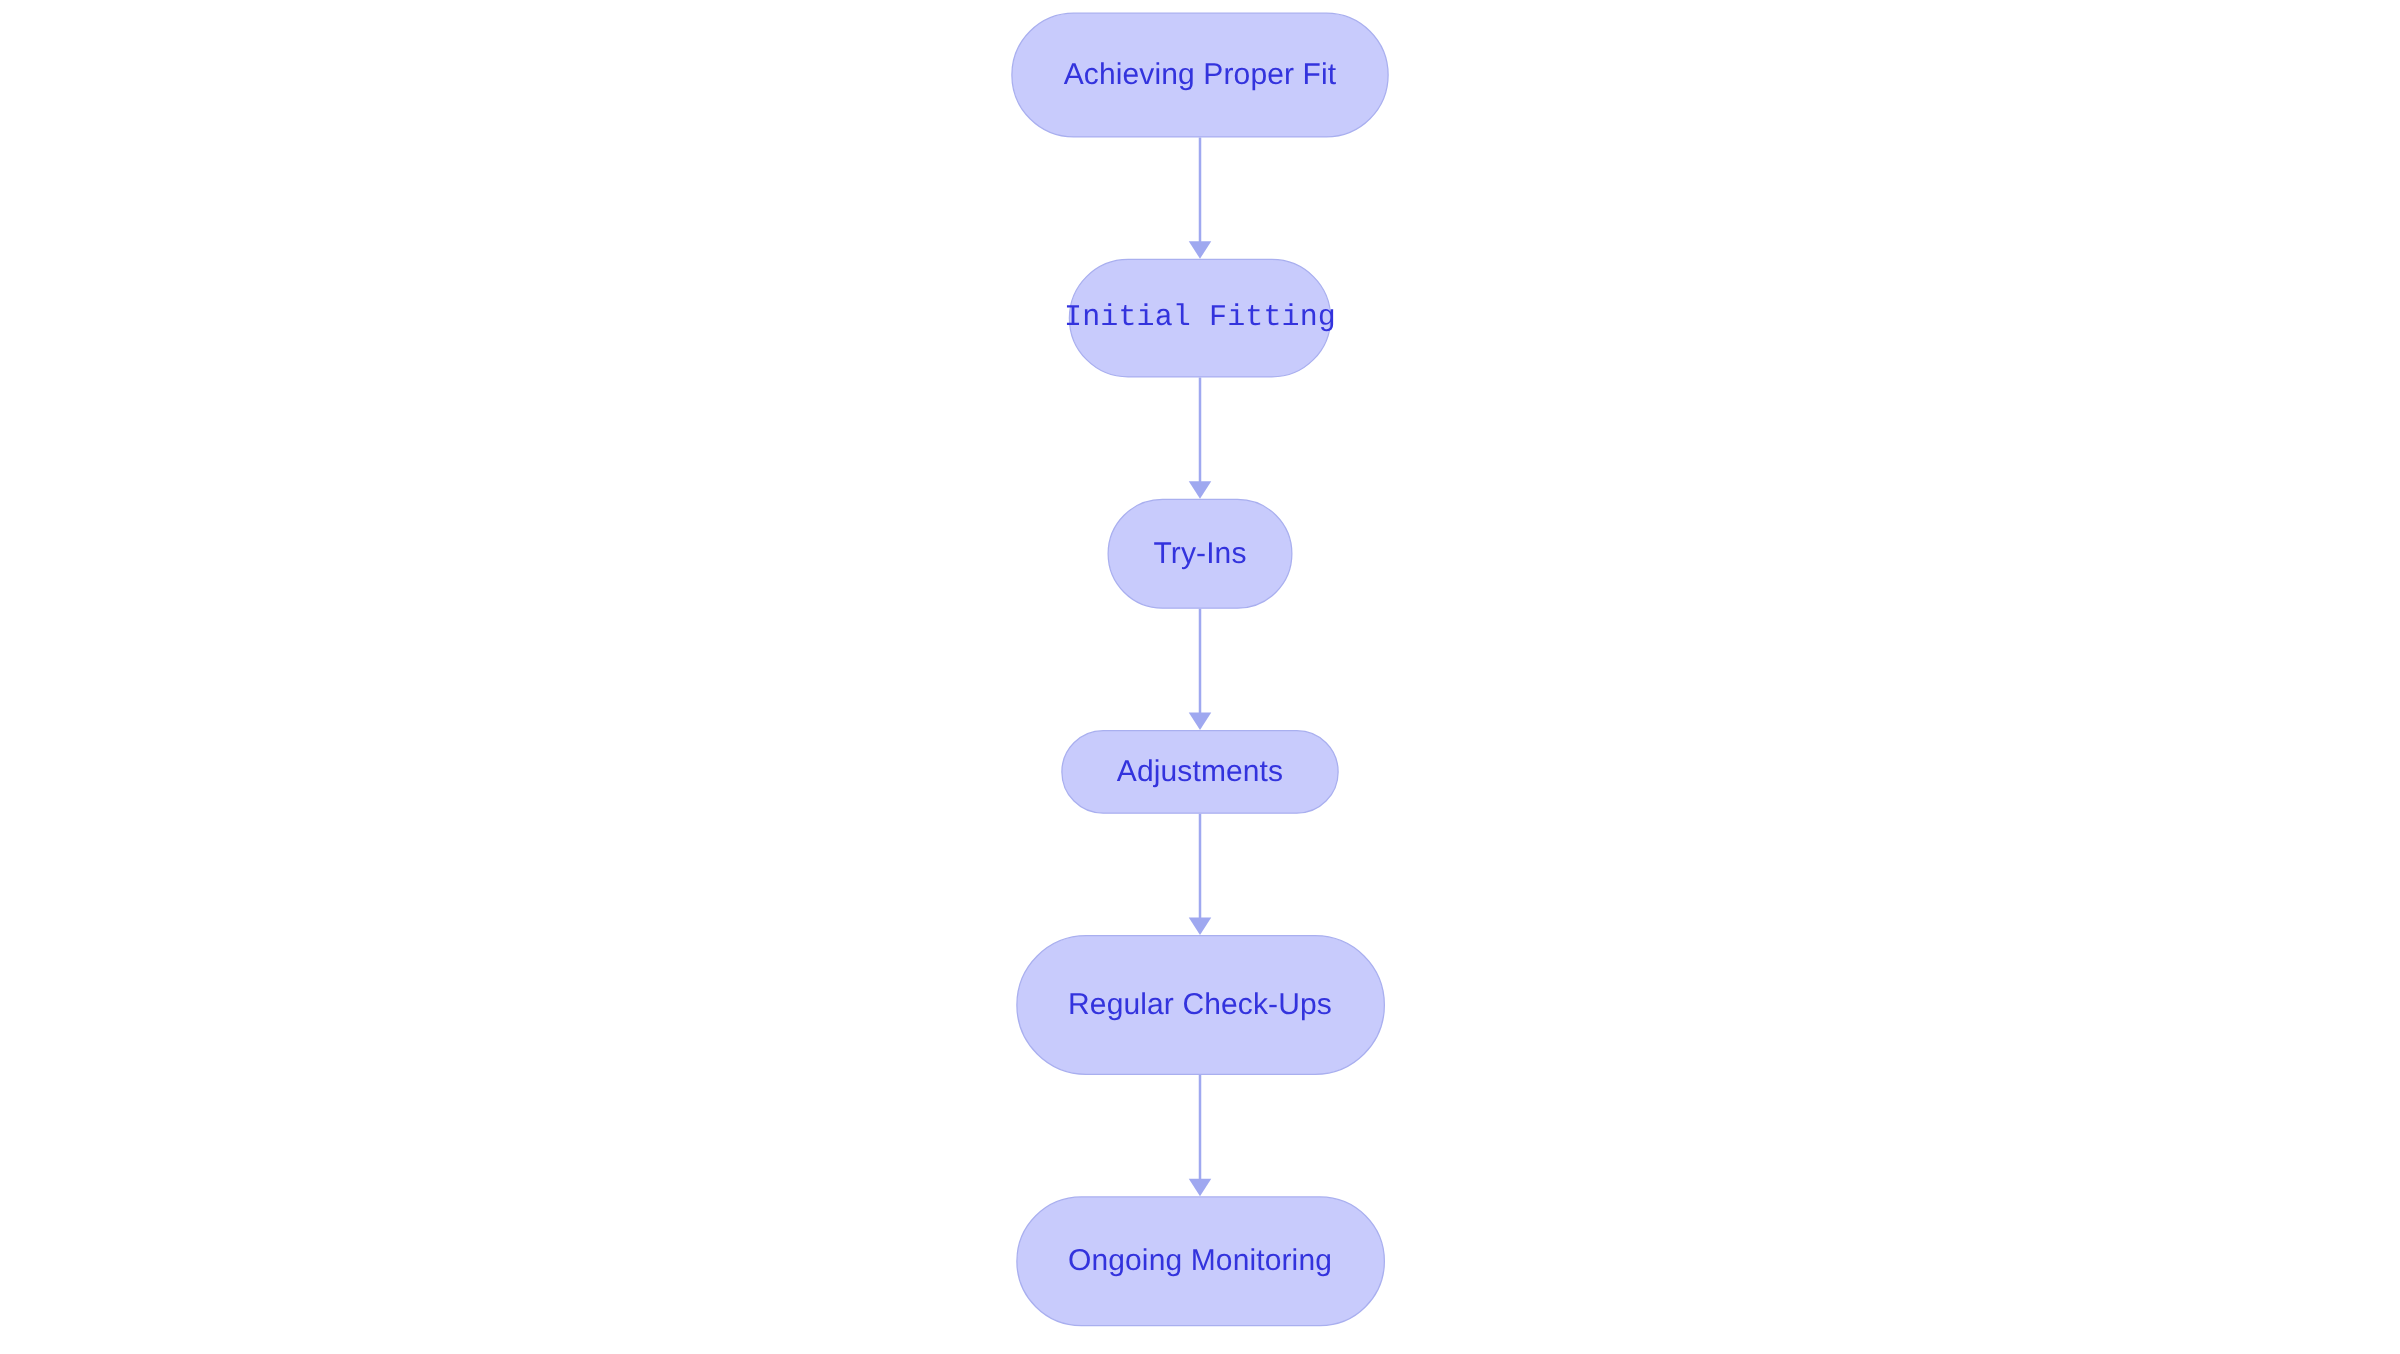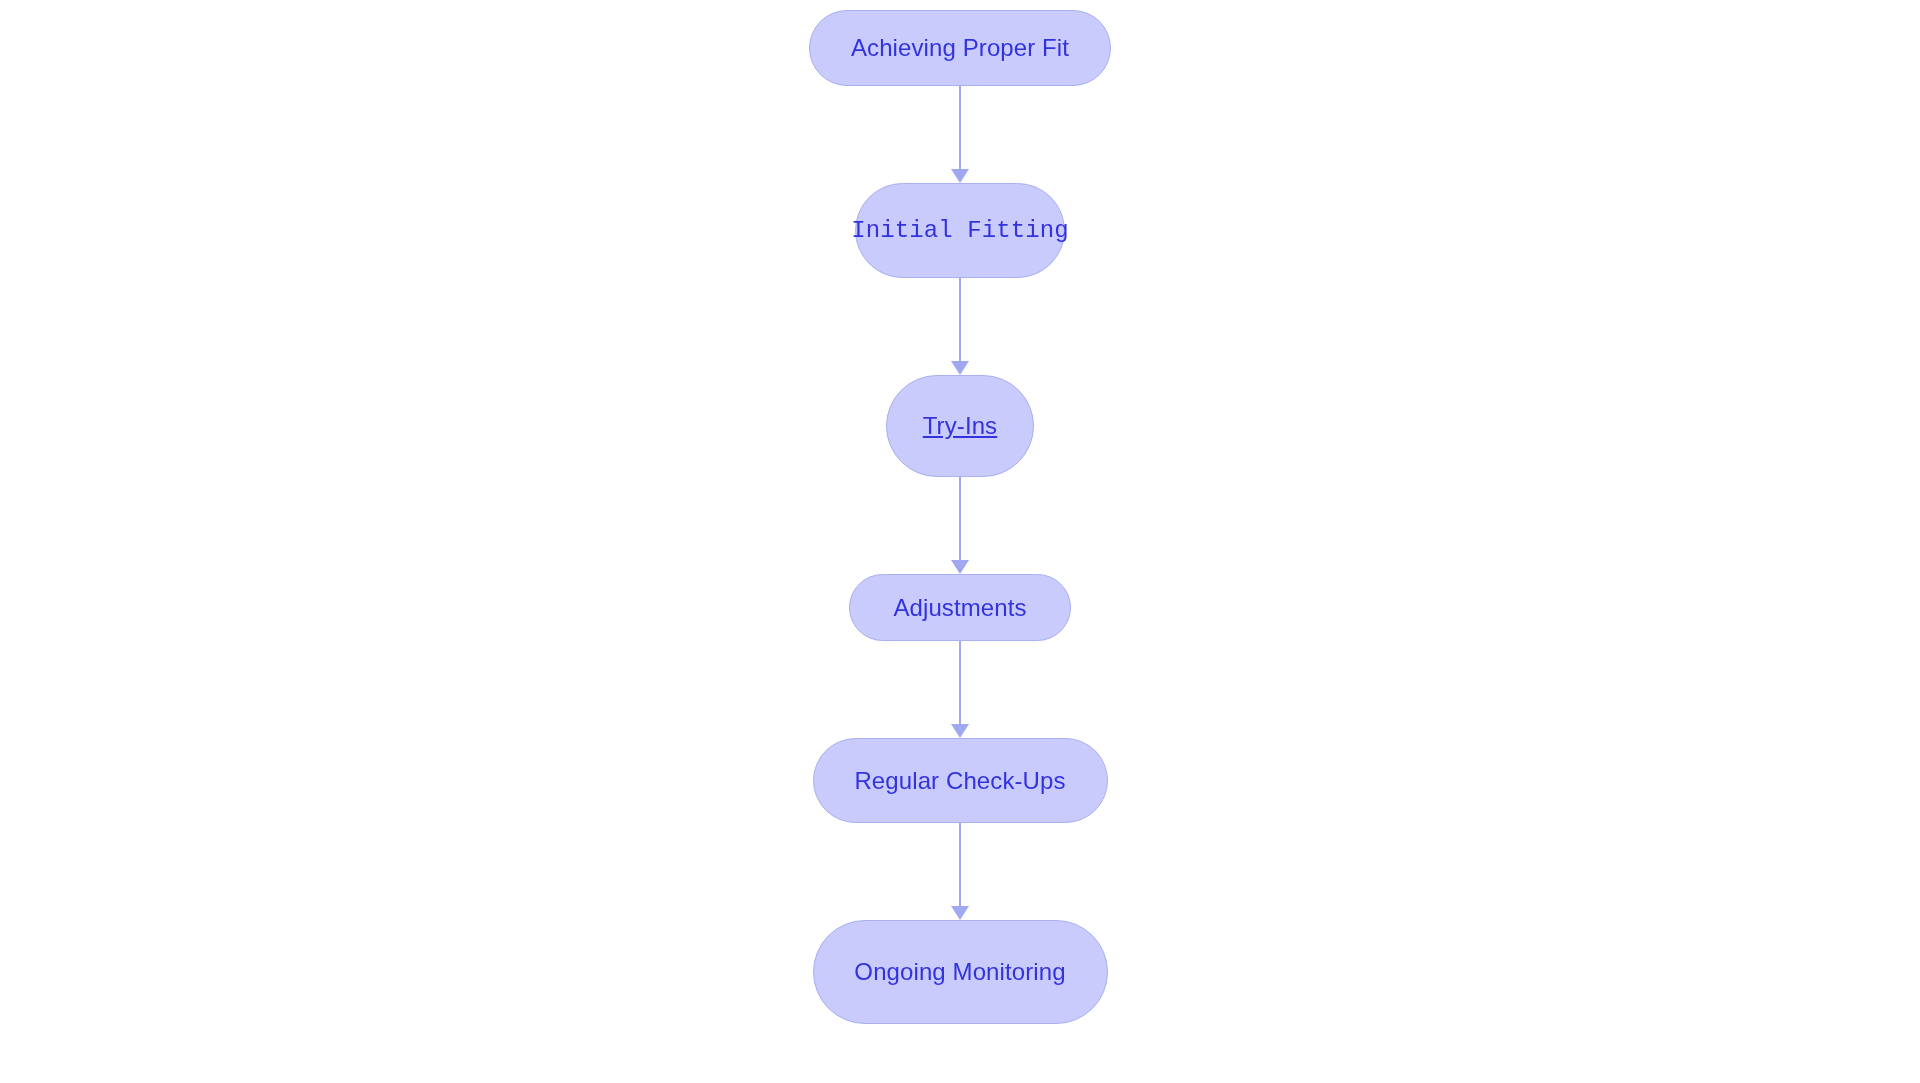--- a/index.html
+++ b/index.html
@@ -61,57 +61,57 @@
     border-top: 14px solid #9fa8f0;
     flex: 0 0 auto;
     margin-top: -1px;
   }
 </style>
 </head>
 <body>
 
 <div id="flowchart">
 
-  <div class="flow-node" style="width:302px;height:76px;margin-top:10px;">
+  <div class="flow-node" style="width:302px;height:100px;margin-top:10px;">
     <span>Achieving Proper Fit</span>
   </div>
 
   <div class="flow-connector" style="height:97px;">
     <div class="conn-line"></div>
     <div class="conn-head"></div>
   </div>
 
   <div class="flow-node" style="width:210px;height:95px;font-family:Liberation Mono, monospace;">
     <span>Initial Fitting</span>
   </div>
 
   <div class="flow-connector" style="height:97px;">
     <div class="conn-line"></div>
     <div class="conn-head"></div>
   </div>
 
-  <div class="flow-node" style="width:148px;height:102px;text-decoration:underline;">
+  <div class="flow-node" style="width:148px;height:88px;">
     <span>Try-Ins</span>
   </div>
 
   <div class="flow-connector" style="height:97px;">
     <div class="conn-line"></div>
     <div class="conn-head"></div>
   </div>
 
   <div class="flow-node" style="width:222px;height:67px;">
     <span>Adjustments</span>
   </div>
 
   <div class="flow-connector" style="height:97px;">
     <div class="conn-line"></div>
     <div class="conn-head"></div>
   </div>
 
-  <div class="flow-node" style="width:295px;height:85px;">
+  <div class="flow-node" style="width:295px;height:112px;">
     <span>Regular Check-Ups</span>
   </div>
 
   <div class="flow-connector" style="height:97px;">
     <div class="conn-line"></div>
     <div class="conn-head"></div>
   </div>
 
   <div class="flow-node" style="width:295px;height:104px;">
     <span>Ongoing Monitoring</span>

